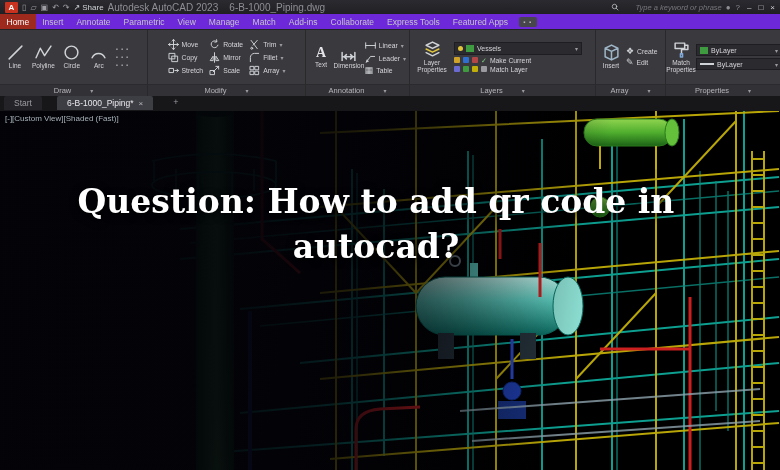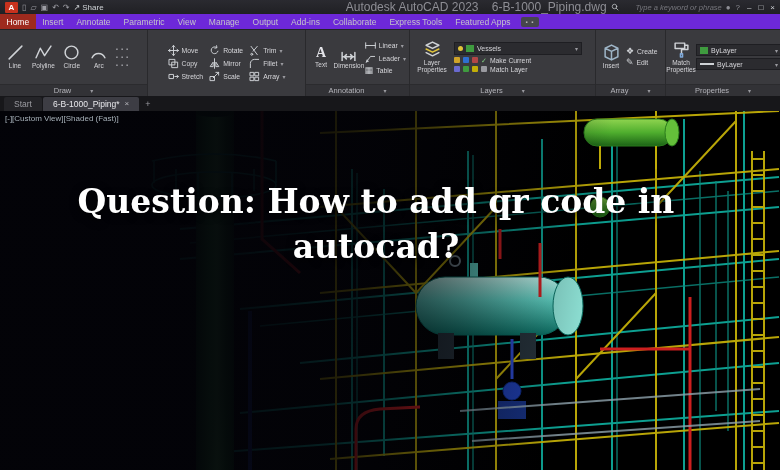--- a/index.html
+++ b/index.html
@@ -5,21 +5,21 @@
   *{margin:0;padding:0;box-sizing:border-box}
   html,body{width:780px;height:470px;overflow:hidden;background:#000;font-family:"Liberation Sans",sans-serif}
   .app{width:780px;height:470px;display:flex;flex-direction:column;position:relative;background:#000}
 
   
   .titlebar{height:14px;background:linear-gradient(#2a2a30,#202024);display:flex;align-items:center;gap:4px;padding:0 5px;font-size:8px;color:#b8b8bc;flex:0 0 auto}
   .acad-logo{width:13px;height:11px;background:#c8321e;color:#fff;font-size:8px;font-weight:bold;display:flex;align-items:center;justify-content:center;border-radius:1px}
   .qat{display:flex;gap:4px;color:#9d9da4;font-size:8px}
   .qat span{cursor:default}
   .share{display:flex;align-items:center;gap:2px;color:#cfd2d6}
-  .tb-title{flex:1;text-align:right;color:#8e8e95;font-size:12px;white-space:nowrap;overflow:hidden}
+  .tb-title{flex:1;text-align:left;color:#8e8e95;font-size:10px;white-space:nowrap;overflow:hidden}
   .tb-search{display:flex;align-items:center;gap:17px;color:#77777e;font-style:italic;font-size:7.5px;white-space:nowrap}
   .tb-icons{display:flex;gap:5px;color:#8e8e95}
   .winbtns{display:flex;gap:7px;color:#cfd2d6;font-size:8px;padding-left:3px}
 
   
   .tabbar{height:16px;background:#6d28d9;display:flex;align-items:stretch;font-size:8.5px;color:#c4c4ca;flex:0 0 auto;border-bottom:1px solid #232326}
   .rtab{padding:0 6.5px;display:flex;align-items:center;white-space:nowrap;cursor:default}
   .rtab.active{background:#9e2a1e;color:#fff}
   .tab-extra{margin-left:4px;align-self:center;width:18px;height:10px;background:#46464c;border-radius:2px;display:flex;align-items:center;justify-content:center;color:#bbb;font-size:6px;letter-spacing:1px}
 
@@ -39,21 +39,21 @@
   .text-A{font-size:14px;font-weight:bold;color:#e3e3e8;line-height:1;font-family:"Liberation Serif",serif}
   .col{display:flex;flex-direction:column;justify-content:center;gap:2px}
   .ddown{display:flex;align-items:center;gap:3px;background:#2b2b2f;border:1px solid #1e1e22;padding:1px 3px;font-size:7px;color:#d6d6da;width:128px;height:13px}
   .sw{width:8px;height:7px;flex:0 0 auto}
   .dot{width:6px;height:6px;border-radius:1px;display:inline-block}
   .lrow{display:flex;align-items:center;gap:3px;font-size:6.8px;color:#d6d6da}
   .prow{display:flex;align-items:center;gap:3px;background:#2b2b2f;border:1px solid #1e1e22;padding:1px 3px;font-size:7px;color:#d6d6da;width:86px;height:12px}
   .wline{width:14px;height:2px;background:#cfd2d6}
 
   
-  .filetabs{height:15px;background:#17171a;display:flex;align-items:center;font-size:8.5px;color:#9a9aa0;flex:0 0 auto;padding-left:4px;gap:1px}
+  .filetabs{height:15px;background:#17171a;display:flex;align-items:flex-start;font-size:8.5px;color:#9a9aa0;flex:0 0 auto;padding-left:4px;gap:15px}
   .ftab{padding:2px 10px;background:#242428;border-radius:2px 2px 0 0}
   .ftab.active{background:#3d3d44;color:#e8e8ec;display:flex;align-items:center;gap:5px}
   .ftab-close{color:#b6b6bc;font-size:8px}
   .ftab-plus{padding:1px 5px;color:#9a9aa0;font-size:9px}
 
   
   .viewport{flex:1;position:relative;background:#6d28d9;overflow:hidden}
   .scene{position:absolute;inset:0;width:100%;height:100%}
   .vp-controls{position:absolute;top:3px;left:5px;z-index:3;color:#a8b2ba;font-size:8px}
   .shade{position:absolute;inset:0;z-index:2;background:linear-gradient(100deg,rgba(3,3,8,.97) 0%,rgba(3,3,8,.95) 32%,rgba(3,3,8,.82) 46%,rgba(3,3,8,.45) 59%,rgba(3,3,8,0) 73%)}
@@ -117,21 +117,21 @@
     <div class="rtab">
         <span>Parametric</span>
       </div>
     <div class="rtab">
         <span>View</span>
       </div>
     <div class="rtab">
         <span>Manage</span>
       </div>
     <div class="rtab">
-        <span>Output</span>
+        <span>Match</span>
       </div>
     <div class="rtab">
         <span>Add-ins</span>
       </div>
     <div class="rtab">
         <span>Collaborate</span>
       </div>
     <div class="rtab">
         <span>Express Tools</span>
       </div>
@@ -250,20 +250,24 @@
               <svg class="mi" viewBox="0 0 16 16">
                 <rect x="2" y="2" width="5" height="5"></rect>
                 <rect x="9" y="2" width="5" height="5"></rect>
                 <rect x="2" y="9" width="5" height="5"></rect>
                 <rect x="9" y="9" width="5" height="5"></rect>
               </svg>
               <span>Array</span>
               <span class="carat">▾</span>
             </div>
         </div>
+      </div>
+      <div class="panel-foot">
+        <span>Modify</span>
+        <span class="carat">▾</span>
       </div>
     </div>
 
     <div class="panel" style="width:104px">
       <div class="panel-body">
         <div class="bigbtn">
           <span class="text-A">A</span>
           <span>Text</span>
         </div>
         <div class="bigbtn">

